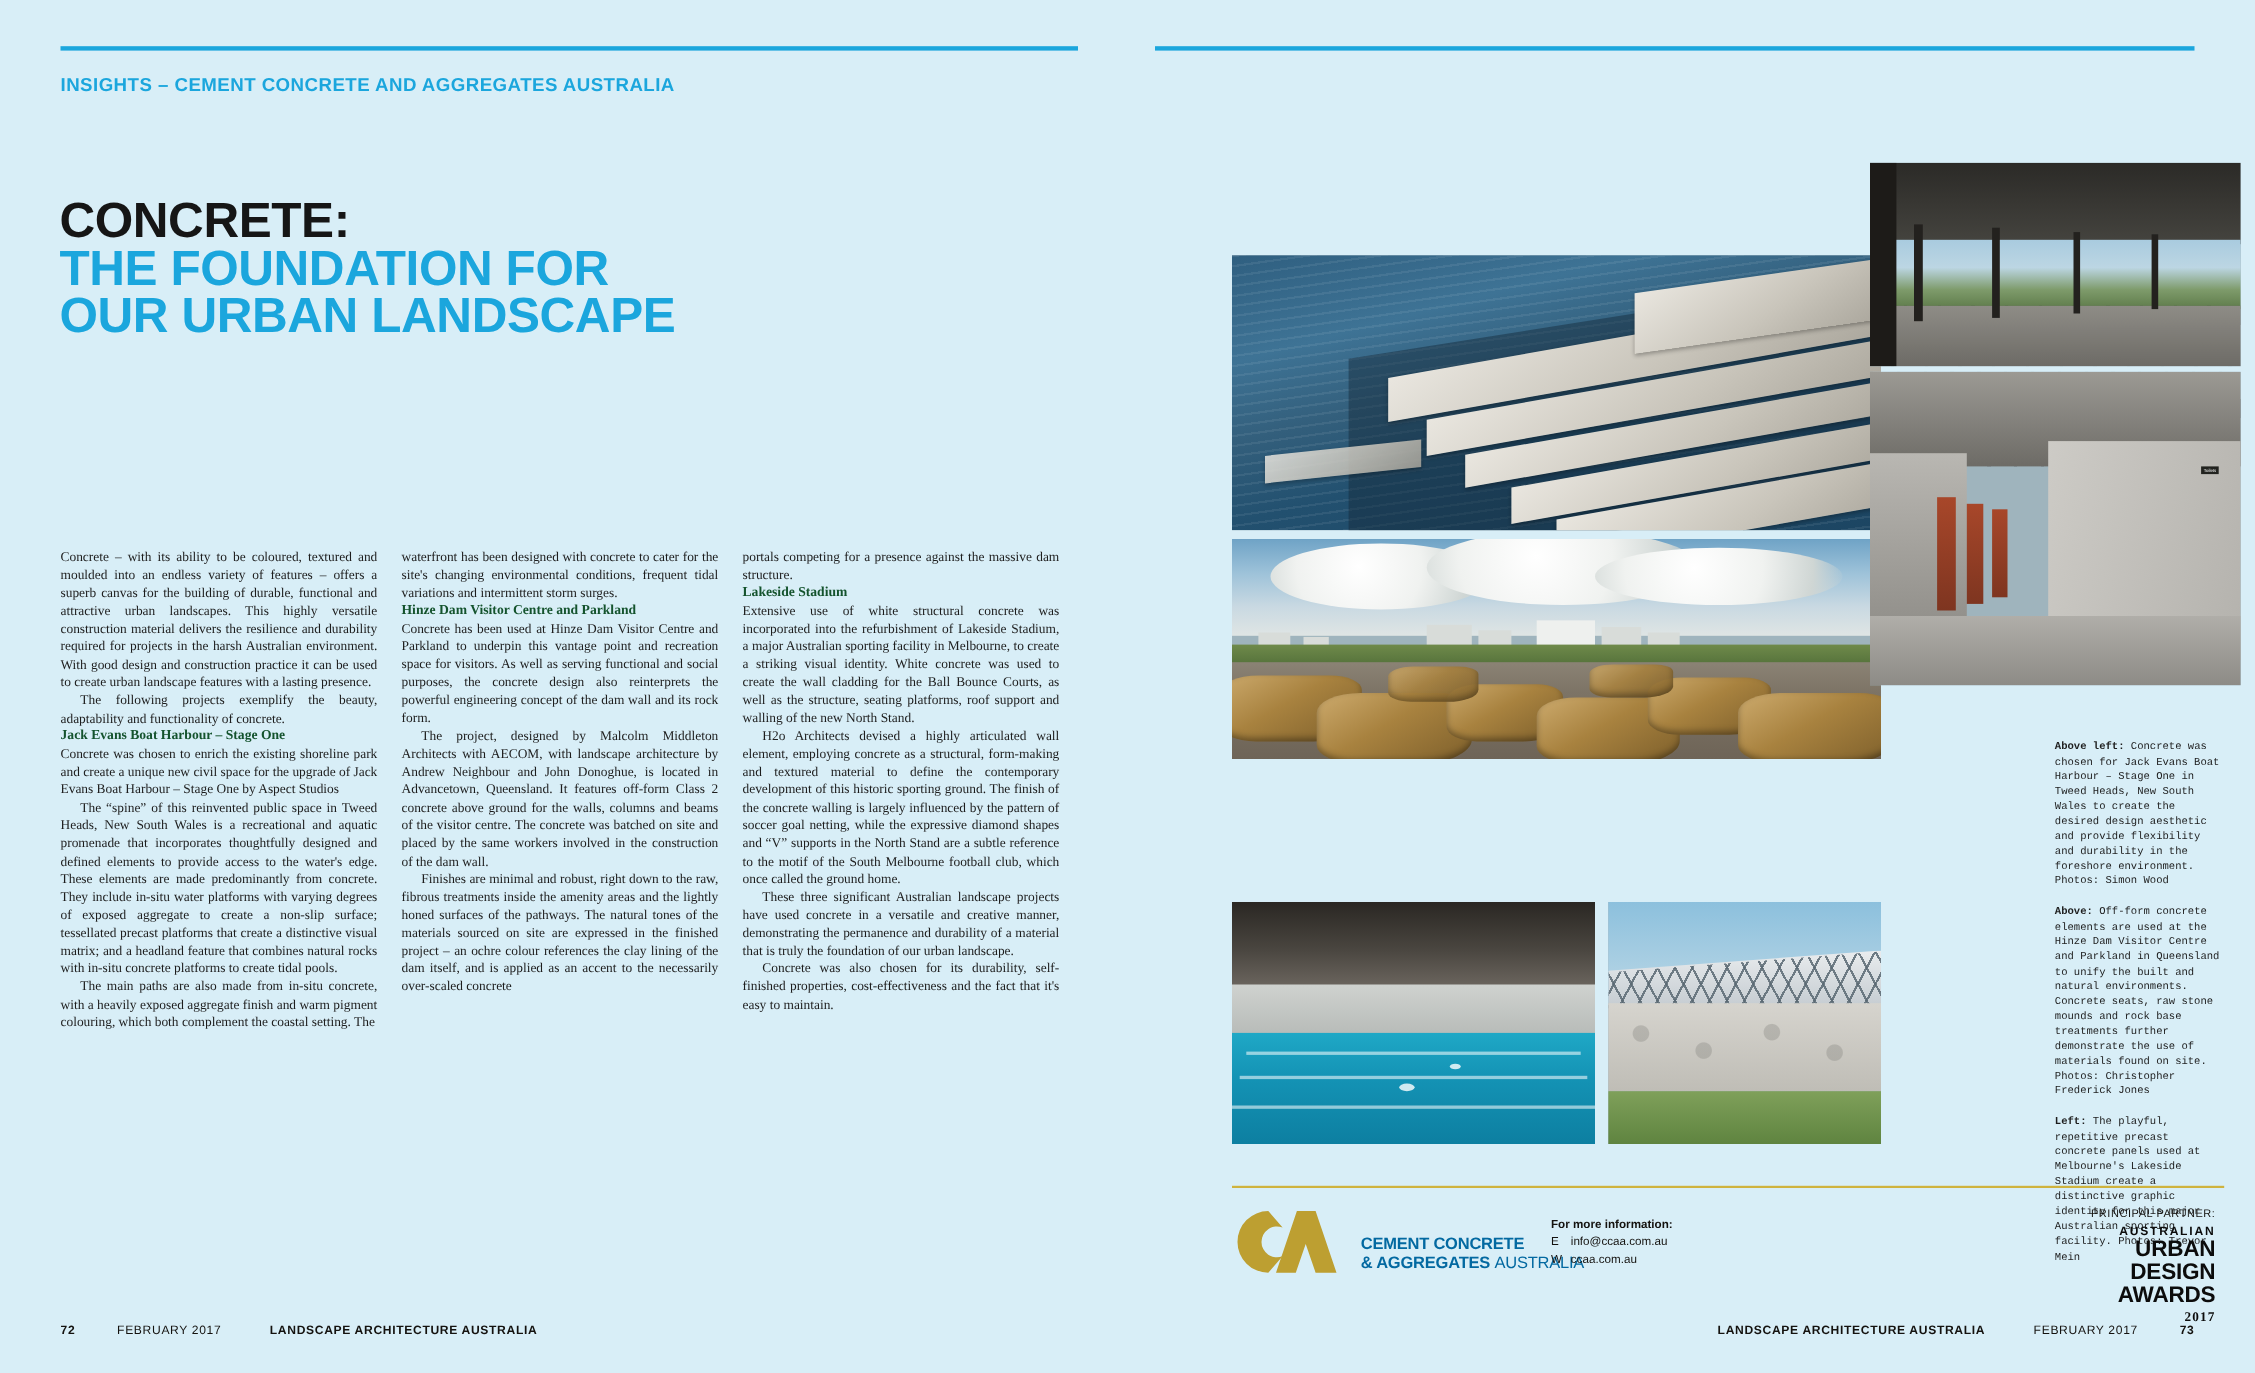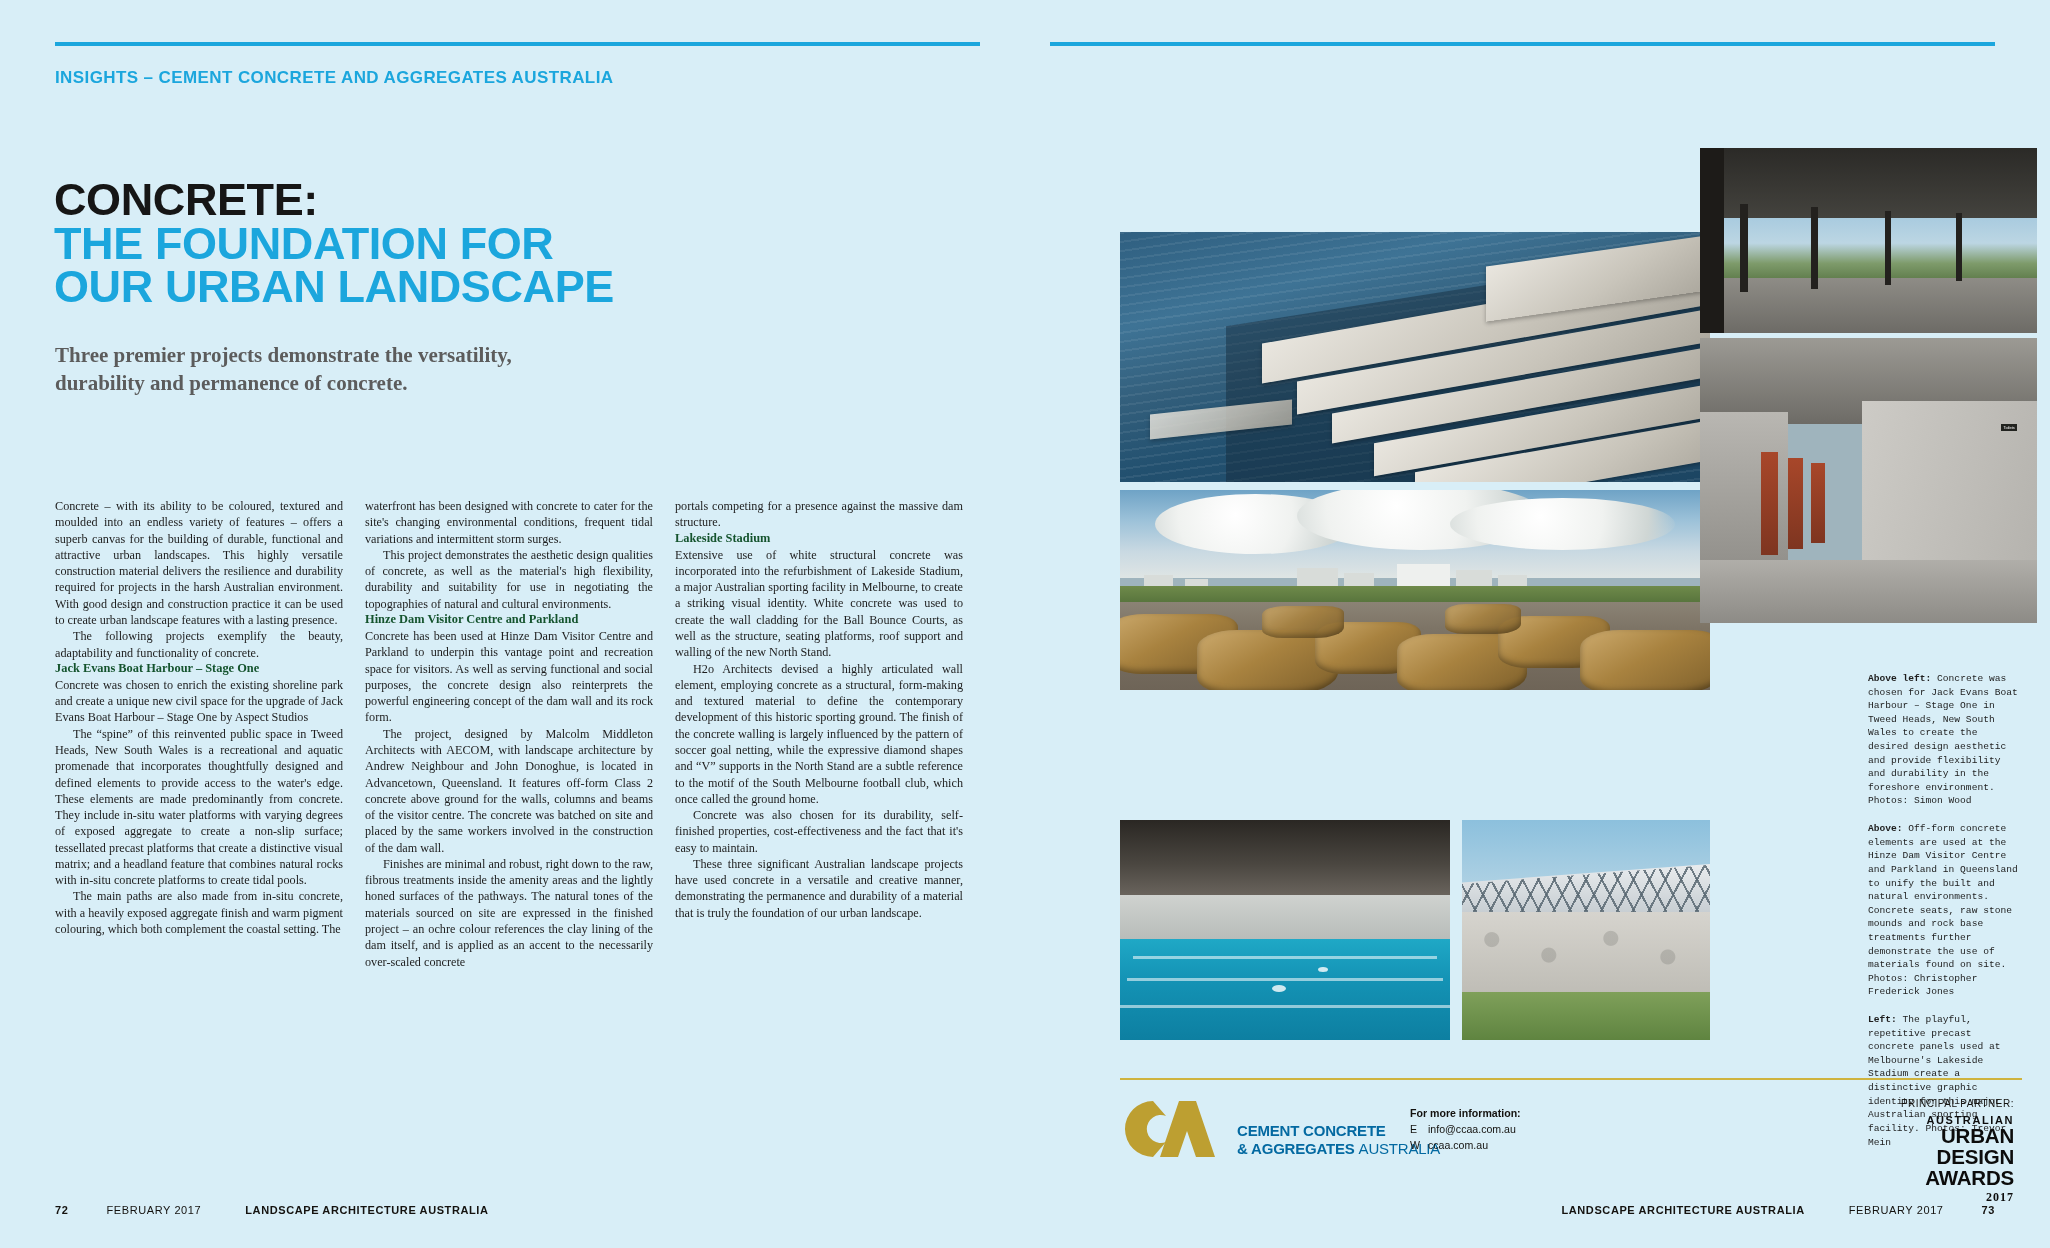--- a/index.html
+++ b/index.html
@@ -294,49 +294,47 @@
     <div class="top-rule rule-left"></div>
 
     <div class="kicker">INSIGHTS – CEMENT CONCRETE AND AGGREGATES AUSTRALIA</div>
 
     <div class="headline">
       <span class="l1">CONCRETE:</span>
       <span class="l2">THE FOUNDATION FOR</span>
       <span class="l3">OUR URBAN LANDSCAPE</span>
     </div>
 
-    <div class="standfirst">Three premier projects demonstrate the versatility, durability and permanence of concrete.</div>
 
     <div class="cols">
 
       <div class="col">
         <p>Concrete – with its ability to be coloured, textured and moulded into an endless variety of features – offers a superb canvas for the building of durable, functional and attractive urban landscapes. This highly versatile construction material delivers the resilience and durability required for projects in the harsh Australian environment. With good design and construction practice it can be used to create urban landscape features with a lasting presence.</p>
         <p>The following projects exemplify the beauty, adaptability and functionality of concrete.</p>
         <h3>Jack Evans Boat Harbour – Stage One</h3>
         <p>Concrete was chosen to enrich the existing shoreline park and create a unique new civil space for the upgrade of Jack Evans Boat Harbour – Stage One by Aspect Studios</p>
         <p>The “spine” of this reinvented public space in Tweed Heads, New South Wales is a recreational and aquatic promenade that incorporates thoughtfully designed and defined elements to provide access to the water's edge. These elements are made predominantly from concrete. They include in-situ water platforms with varying degrees of exposed aggregate to create a non-slip surface; tessellated precast platforms that create a distinctive visual matrix; and a headland feature that combines natural rocks with in-situ concrete platforms to create tidal pools.</p>
         <p>The main paths are also made from in-situ concrete, with a heavily exposed aggregate finish and warm pigment colouring, which both complement the coastal setting. The</p>
       </div>
 
       <div class="col">
         <p>waterfront has been designed with concrete to cater for the site's changing environmental conditions, frequent tidal variations and intermittent storm surges.</p>
-        <p>This project demonstrates the aesthetic design qualities of concrete, as well as the material's high flexibility, durability and suitability for use in negotiating the topographies of natural and cultural environments.</p>
         <h3>Hinze Dam Visitor Centre and Parkland</h3>
         <p>Concrete has been used at Hinze Dam Visitor Centre and Parkland to underpin this vantage point and recreation space for visitors. As well as serving functional and social purposes, the concrete design also reinterprets the powerful engineering concept of the dam wall and its rock form.</p>
         <p>The project, designed by Malcolm Middleton Architects with AECOM, with landscape architecture by Andrew Neighbour and John Donoghue, is located in Advancetown, Queensland. It features off-form Class 2 concrete above ground for the walls, columns and beams of the visitor centre. The concrete was batched on site and placed by the same workers involved in the construction of the dam wall.</p>
         <p>Finishes are minimal and robust, right down to the raw, fibrous treatments inside the amenity areas and the lightly honed surfaces of the pathways. The natural tones of the materials sourced on site are expressed in the finished project – an ochre colour references the clay lining of the dam itself, and is applied as an accent to the necessarily over-scaled concrete</p>
       </div>
 
       <div class="col">
         <p>portals competing for a presence against the massive dam structure.</p>
         <h3>Lakeside Stadium</h3>
         <p>Extensive use of white structural concrete was incorporated into the refurbishment of Lakeside Stadium, a major Australian sporting facility in Melbourne, to create a striking visual identity. White concrete was used to create the wall cladding for the Ball Bounce Courts, as well as the structure, seating platforms, roof support and walling of the new North Stand.</p>
         <p>H2o Architects devised a highly articulated wall element, employing concrete as a structural, form-making and textured material to define the contemporary development of this historic sporting ground. The finish of the concrete walling is largely influenced by the pattern of soccer goal netting, while the expressive diamond shapes and “V” supports in the North Stand are a subtle reference to the motif of the South Melbourne football club, which once called the ground home.</p>
+        <p>These three significant Australian landscape projects have used concrete in a versatile and creative manner, demonstrating the permanence and durability of a material that is truly the foundation of our urban landscape.</p>
         <p>Concrete was also chosen for its durability, self-finished properties, cost-effectiveness and the fact that it's easy to maintain.</p>
-        <p>These three significant Australian landscape projects have used concrete in a versatile and creative manner, demonstrating the permanence and durability of a material that is truly the foundation of our urban landscape.</p>
       </div>
 
     </div>
 
     <div class="folio folio-left">
       <span class="num">72</span>
       <span class="month">FEBRUARY 2017</span>
       <span class="mag">LANDSCAPE ARCHITECTURE AUSTRALIA</span>
     </div>
   </div>

